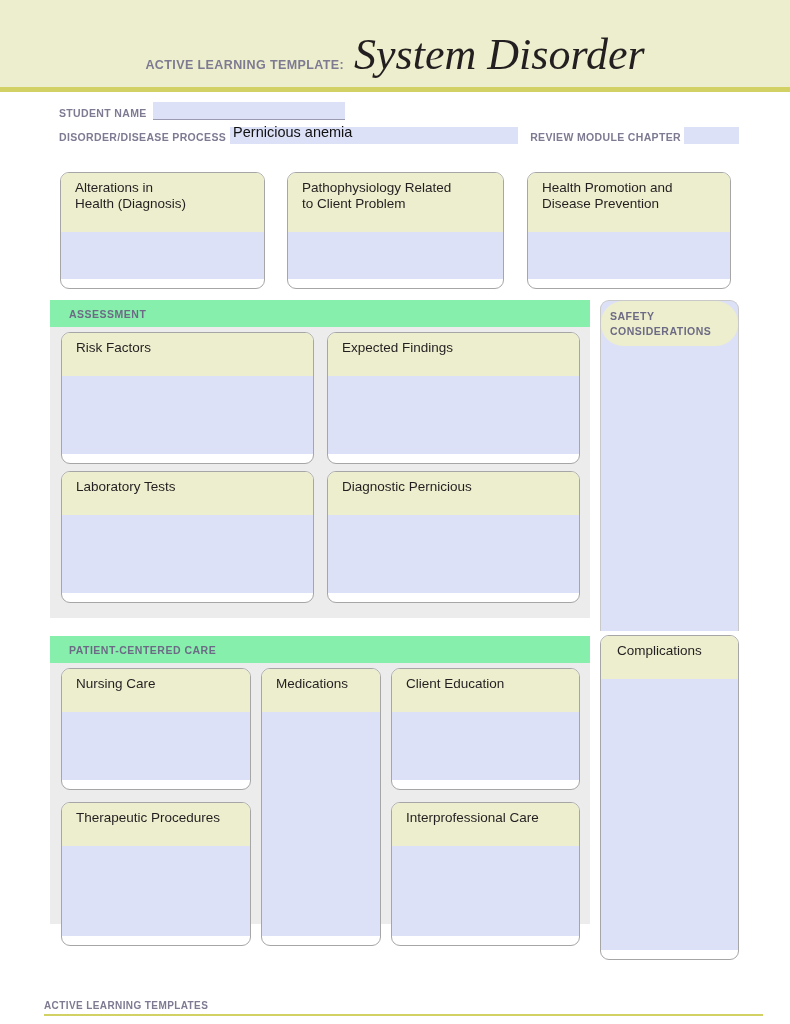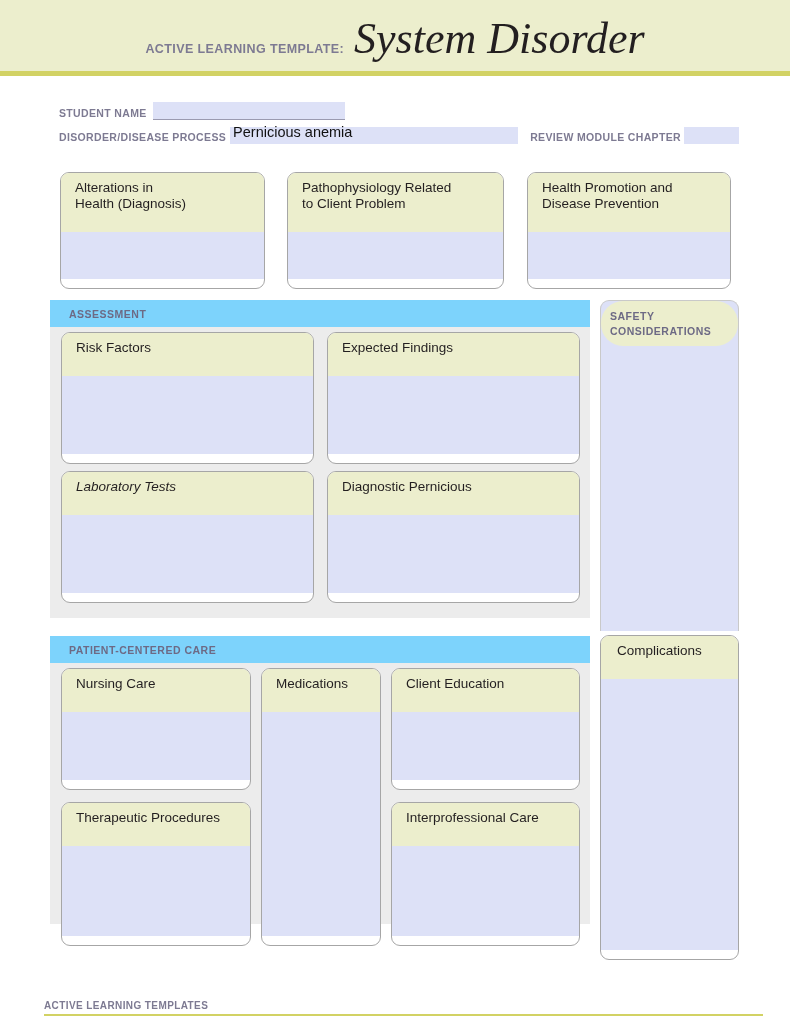--- a/index.html
+++ b/index.html
@@ -13,21 +13,21 @@
     position: relative;
     font-family: "Liberation Sans", sans-serif;
     overflow: hidden;
   }
 
   
   #header-band {
     position: absolute;
     left: 0; top: 0;
     width: 790px;
-    height: 76px;
+    height: 92px;
     background: #eceecd;
     border-bottom: 5px solid #d2d264;
     box-sizing: border-box;
   }
   #header-inner {
     position: absolute;
     left: 0; right: 0;
     bottom: 10px;
     display: flex;
     align-items: baseline;
@@ -132,37 +132,37 @@
   #card-patho       { left: 287px; width: 217px; }
   #card-health      { left: 527px; width: 204px; }
 
   
   .panel {
     position: absolute;
     background: #ececec;
     box-sizing: border-box;
   }
   .panel-head {
-    background: #7dd3fc;
+    background: #86efac;
     color: #6d6a85;
     font-weight: bold;
     font-size: 10.5px;
     letter-spacing: 0.5px;
     padding: 7px 0 6px 19px;
     white-space: pre-line;
     line-height: 1.35;
   }
 
   #panel-assessment { left: 50px; top: 300px; width: 540px; height: 318px; }
   #panel-pcc        { left: 50px; top: 636px; width: 540px; height: 288px; }
 
   
   #card-risk    { left: 11px; top: 32px;  width: 253px; height: 132px; }
   #card-expect  { left: 277px; top: 32px; width: 253px; height: 132px; }
-  #card-lab     { left: 11px; top: 171px; width: 253px; height: 132px; font-style: italic; }
+  #card-lab     { left: 11px; top: 171px; width: 253px; height: 132px; }
   #card-diag    { left: 277px; top: 171px; width: 253px; height: 132px; }
 
   
   #card-nursing  { left: 11px;  top: 32px;  width: 190px; height: 122px; }
   #card-meds     { left: 211px; top: 32px;  width: 120px; height: 278px; }
   #card-cliented { left: 341px; top: 32px;  width: 189px; height: 122px; }
   #card-therap   { left: 11px;  top: 166px; width: 190px; height: 144px; }
   #card-interpro { left: 341px; top: 166px; width: 189px; height: 144px; }
 
   

